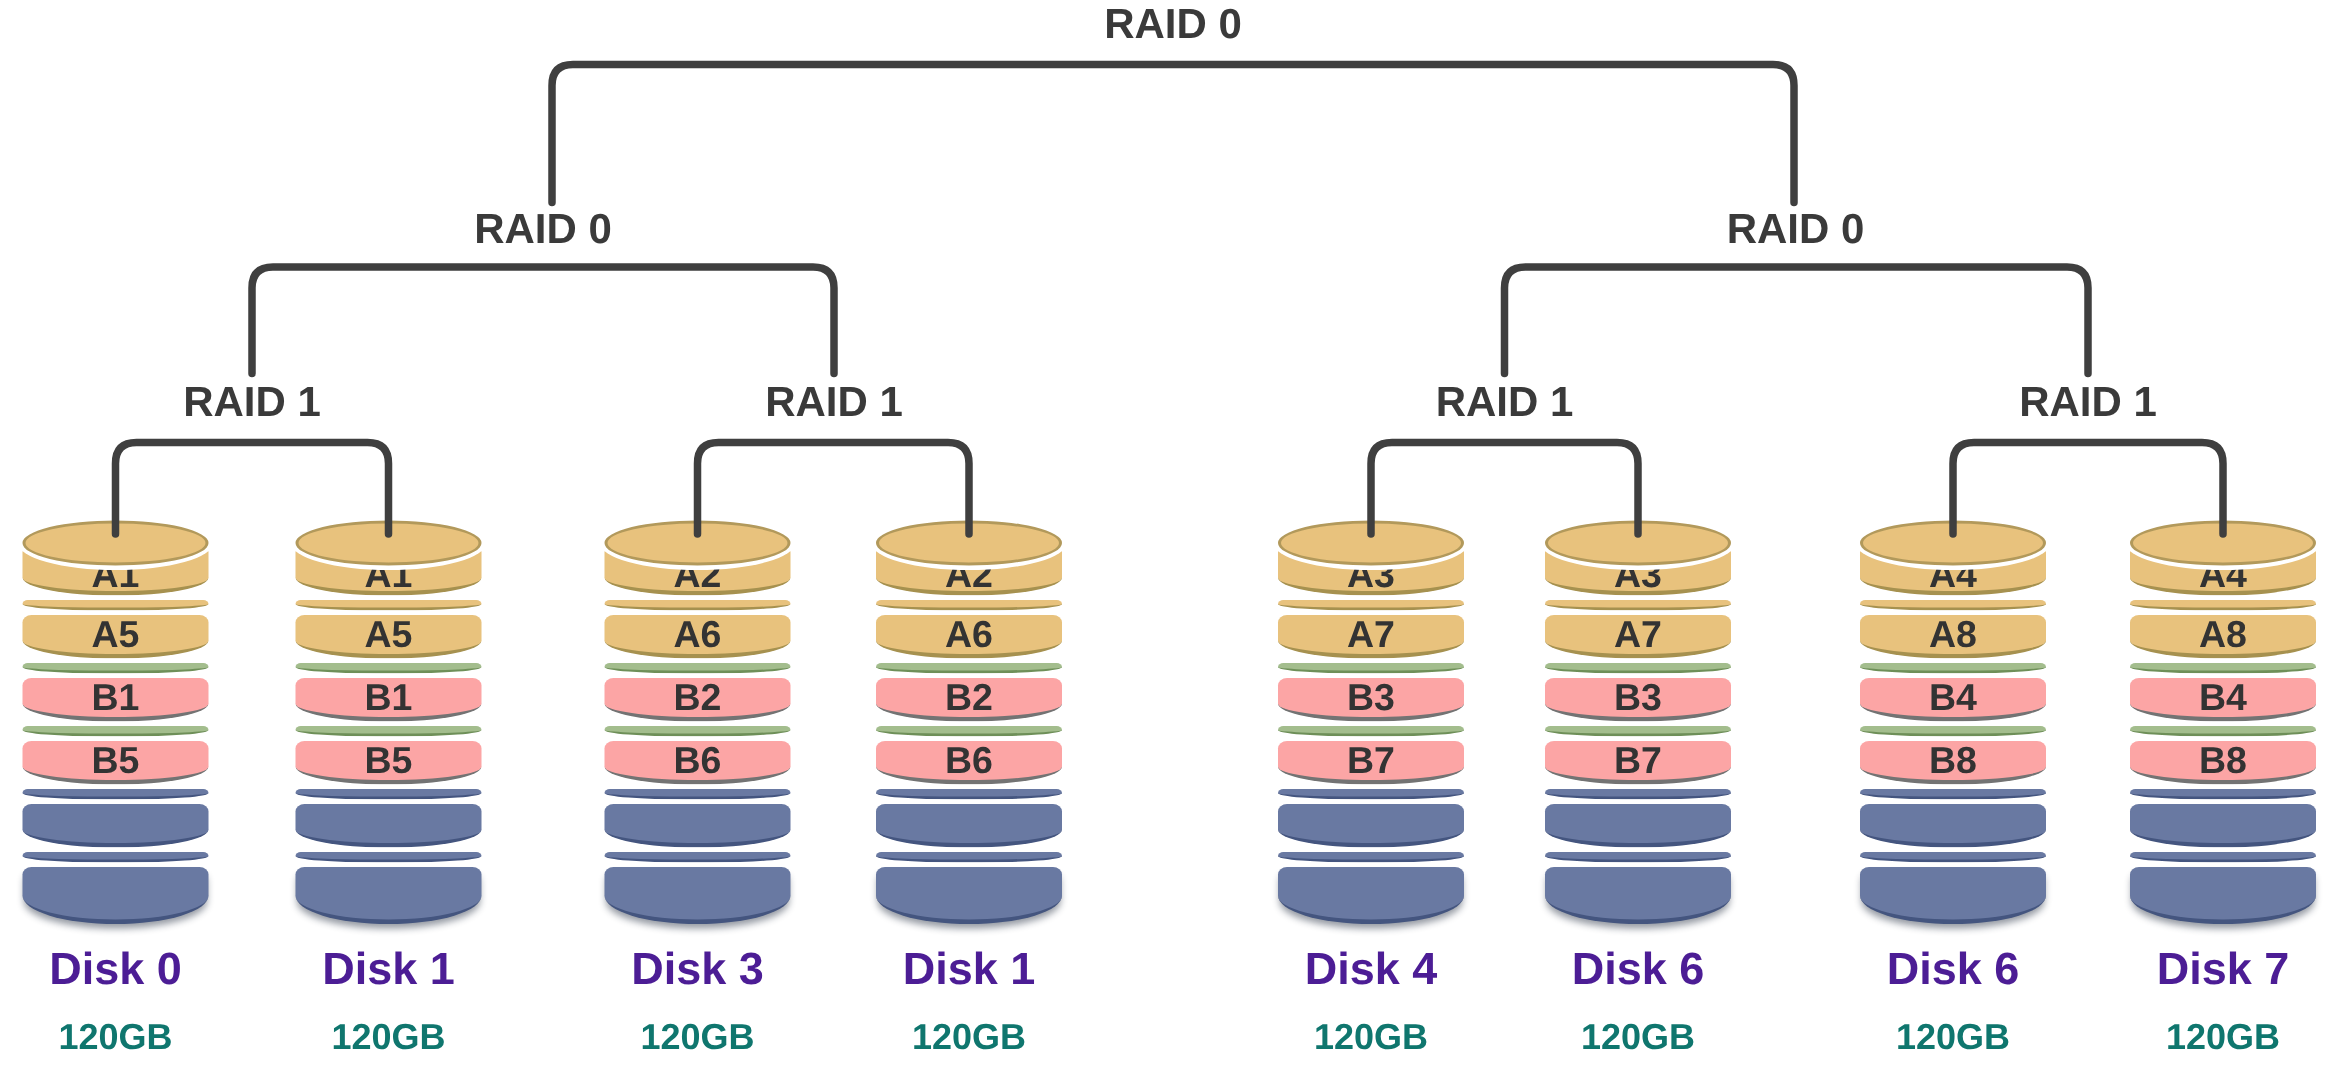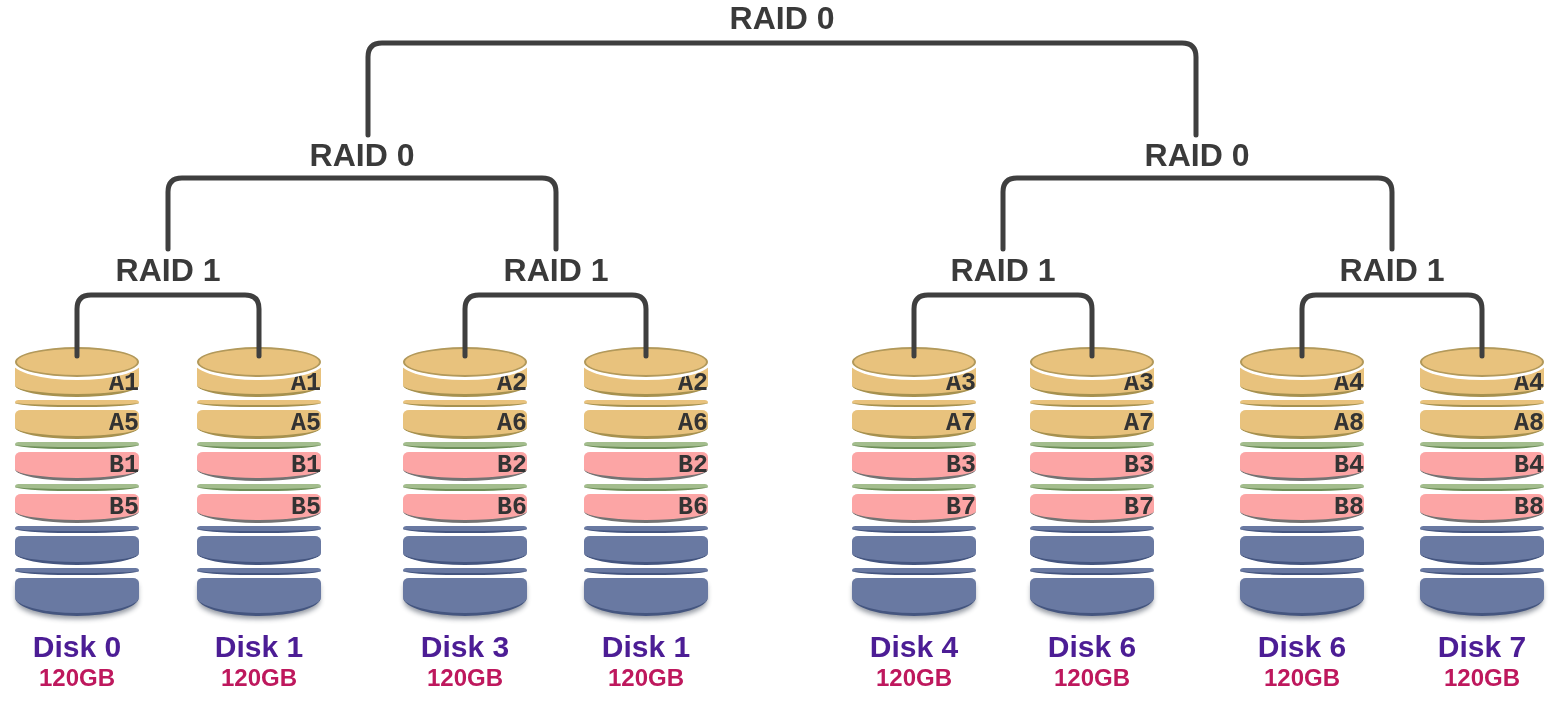--- a/index.html
+++ b/index.html
@@ -4,52 +4,52 @@
 <style>
   html,body { margin:0; padding:0; background:#ffffff; }
   #stage {
     position:relative; width:1564px; height:710px; background:#ffffff;
     font-family:"Liberation Sans", sans-serif; overflow:hidden;
   }
   
   #wires { position:absolute; left:0; top:0; z-index:3; pointer-events:none; }
   .raid-label {
     position:absolute; transform:translateX(-50%); z-index:4;
-    font-weight:bold; font-size:32px; color:#3a3a3a; white-space:nowrap;
+    font-weight:bold; font-size:28px; color:#3a3a3a; white-space:nowrap;
     letter-spacing:0px; line-height:1;
   }
   
   .disk { position:absolute; top:347px; width:124px; z-index:1; }
   .cyl  { position:relative; padding-top:16px; }
   .ellipse {
     position:absolute; top:0; left:0; width:124px; height:30px; box-sizing:border-box;
     border-radius:50%; background:#e8c27d; border:2px solid #b2995b;
     box-shadow:0 0 0 3px #ffffff; z-index:2;
   }
   .band {
     height:29px; margin-bottom:3px; box-sizing:border-box;
     border-radius:6px 6px 50% 50% / 5px 5px 12px 12px;
-    display:flex; align-items:center; justify-content:flex-end;font-family:Liberation Mono, monospace;
+    display:flex; align-items:center; justify-content:center;
   }
   .band.first { height:34px; padding-top:9px; }
   .band.last  { height:38px; border-radius:6px 6px 50% 50% / 5px 5px 19px 19px;
                 box-shadow:0 4px 5px -1px rgba(20,30,50,.45); margin-bottom:0; }
   .band.tan   { background:#e8c27d; border-bottom:3px solid #a6914f; }
   .band.green { background:#fca5a5; border-bottom:3px solid #737373; }
   .band.blue  { background:#6979a2; border-bottom:3px solid #44557f; }
   .sliver {
     height:7px; margin-bottom:3px; box-sizing:border-box;
     border-radius:4px 4px 50% 50% / 3px 3px 5px 5px;
   }
   .sliver.tan   { background:#e8c27d; border-bottom:2px solid #a6914f; }
   .sliver.green { background:#a3bd8d; border-bottom:2px solid #6e8f58; }
   .sliver.blue  { background:#6979a2; border-bottom:2px solid #44557f; }
   .seg { font-weight:bold; font-size:25px; color:#333333; line-height:1; }
   .dname { margin-top:16px; text-align:center; font-weight:bold; font-size:30px; color:#4c1d95; line-height:1; }
-  .dcap  { margin-top:4px;  text-align:center; font-weight:bold; font-size:24px; color:#be185d; line-height:1; }
+  .dcap  { margin-top:18px;  text-align:center; font-weight:bold; font-size:24px; color:#0f766e; line-height:1; }
 </style>
 </head>
 <body>
 
 <div id="stage">
 
   <svg id="wires" width="1564" height="710" viewBox="0 0 1564 710">
     <g fill="none" stroke="#3f3f3f" stroke-width="5" stroke-linecap="round" stroke-linejoin="round">
       <path d="M368,135 V57 Q368,43 382,43 H1182 Q1196,43 1196,57 V135"></path>
       <path d="M168,249 V192 Q168,178 182,178 H542 Q556,178 556,192 V249"></path>

